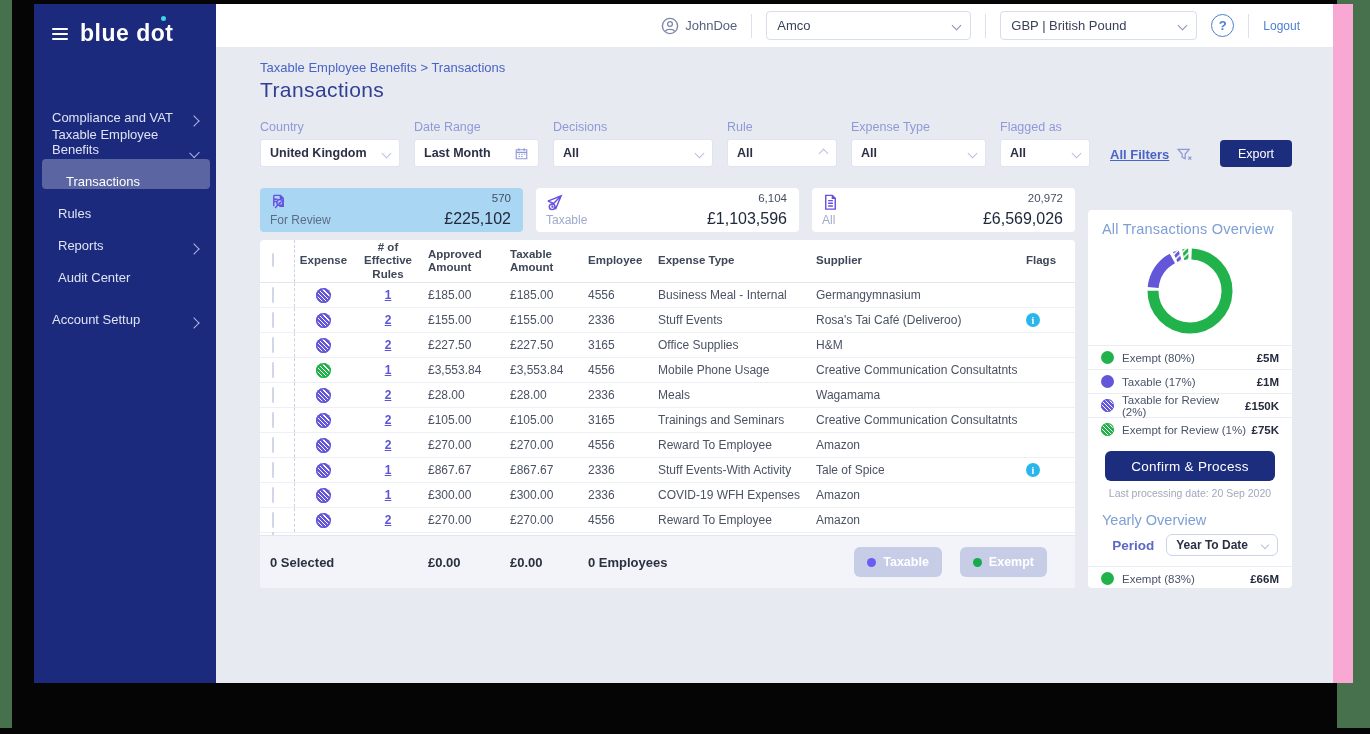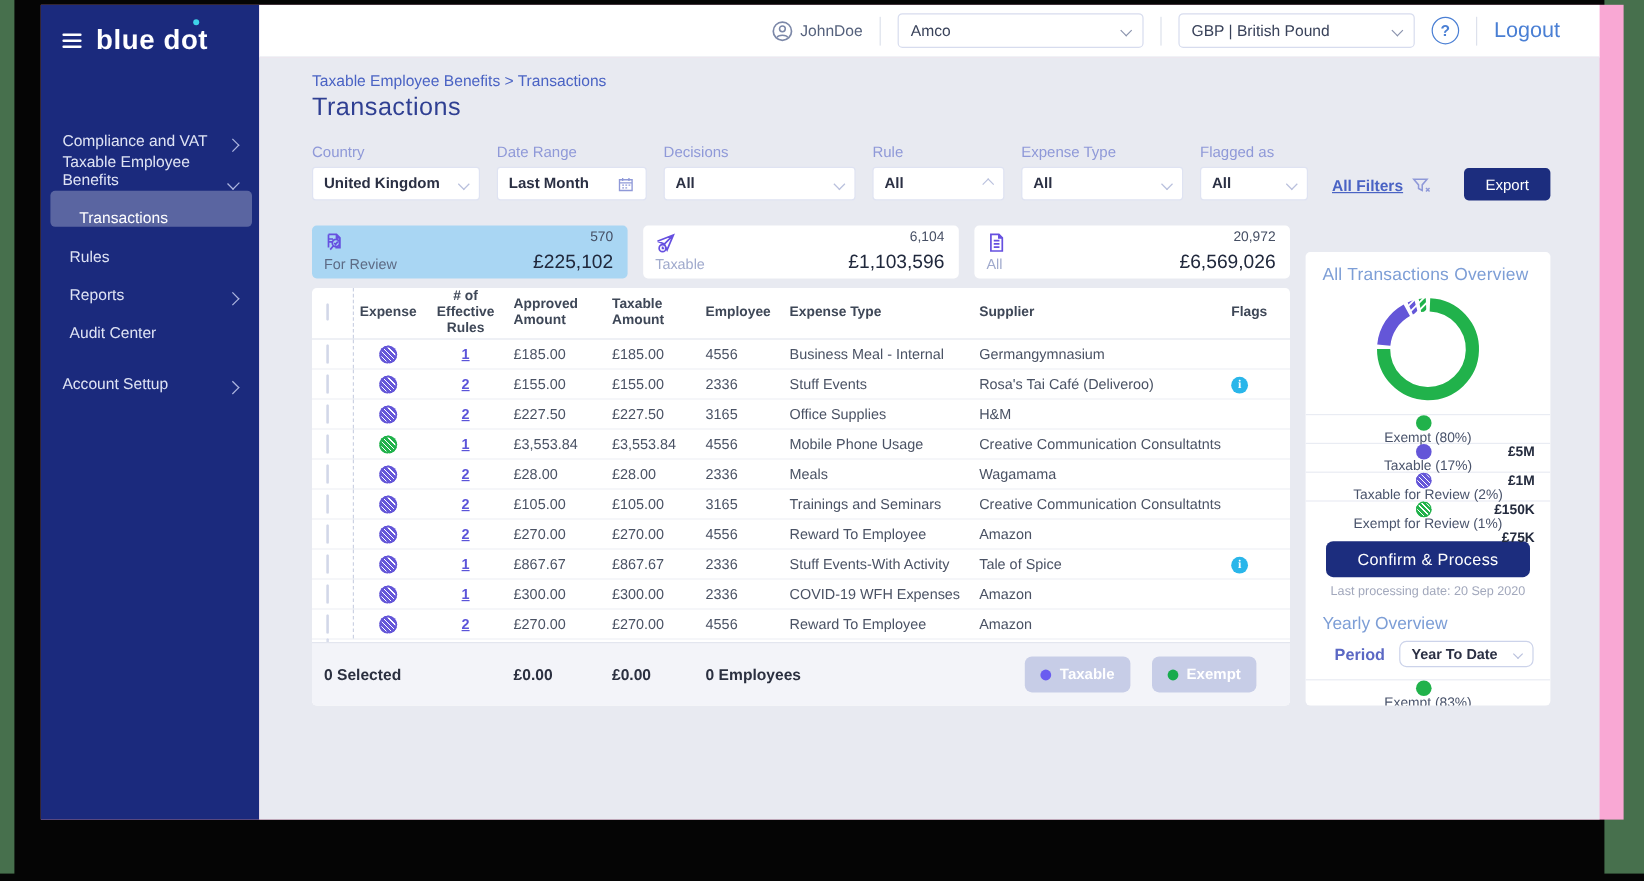--- a/index.html
+++ b/index.html
@@ -32,21 +32,21 @@
   
   .topbar{position:absolute;left:182px;top:0;width:1117px;height:44px;background:#fff;border-bottom:1px solid #e7e9f1;
           display:flex;align-items:center;justify-content:flex-end;gap:14px;padding-right:33px;box-sizing:border-box;}
   .tb-user{display:flex;align-items:center;gap:6px;font-size:13px;color:#55617c;}
   .tb-div{width:1px;height:24px;background:#dde1ec;}
   .tb-select{display:flex;align-items:center;justify-content:space-between;border:1px solid #d7dcee;border-radius:4px;
              height:27px;padding:0 10px;font-size:13px;color:#39425a;cursor:pointer;background:#fff;}
   .tb-select .chev{border-color:#8a93ad;width:6px;height:6px;}
   .help-circle{width:21px;height:21px;border:1.6px solid #4a7fd4;border-radius:50%;color:#4a7fd4;font-size:13px;
                display:flex;align-items:center;justify-content:center;font-weight:bold;cursor:pointer;}
-  .logout{font-size:18px;color:#4a7fd4;cursor:pointer;}
+  .logout{font-size:12px;color:#4a7fd4;cursor:pointer;}
 
   
   .content{position:absolute;left:182px;top:44px;width:1117px;height:680px;background:#e8eaf1;}
   .breadcrumb{position:absolute;left:44px;top:12px;font-size:13px;color:#4a63c4;}
   .page-title{position:absolute;left:44px;top:30px;font-size:21px;color:#2f3f92;letter-spacing:.4px;}
 
   
   .filters{position:absolute;left:44px;top:72px;width:1032px;display:flex;gap:14px;align-items:flex-end;}
   .filter .flabel{font-size:12.5px;color:#8f99d8;margin-bottom:5px;}
   .fbox{display:flex;align-items:center;justify-content:space-between;background:#fff;border:1px solid #dfe3f2;
@@ -90,21 +90,21 @@
   .pill-btn{display:flex;align-items:center;gap:7px;height:30px;padding:0 13px;border:none;border-radius:6px;
             background:#c7cde7;color:#fff;font-size:12.5px;font-weight:bold;font-family:inherit;cursor:pointer;}
   .dot8{width:9px;height:9px;border-radius:50%;}
   .dot8.purple{background:#6a5cf0;}
   .dot8.green{background:#18ab4e;}
 
   
   .rpanel{position:absolute;left:872px;top:162px;width:204px;height:378px;background:#fff;border-radius:4px;overflow:hidden;}
   .rp-title{padding:11px 14px 4px;font-size:14.5px;color:#7d9ed6;letter-spacing:.2px;}
   .donut-wrap{display:flex;justify-content:center;padding:2px 0 6px;}
-  .legend-row{display:flex;align-items:center;height:23px;padding:0 13px;border-top:1px solid #e9ecf3;font-size:11.5px;color:#49536b;flex-direction:column;}
+  .legend-row{display:flex;align-items:center;height:23px;padding:0 13px;border-top:1px solid #e9ecf3;font-size:11.5px;color:#49536b;}
   .legend-row .sw{margin-right:8px;flex:none;}
   .legend-row .lval{margin-left:auto;font-weight:bold;color:#242b3e;font-size:11.5px;}
   .sw{width:13px;height:13px;border-radius:50%;}
   .sw.green{background:#21b24b;}
   .sw.purple{background:#6456d8;}
   .sw.purple-hatch{background:repeating-linear-gradient(45deg,#6456d8 0 2px,#fff 2px 3px);box-shadow:inset 0 0 0 1px #6456d8;}
   .sw.green-hatch{background:repeating-linear-gradient(45deg,#21b24b 0 2px,#fff 2px 3px);box-shadow:inset 0 0 0 1px #21b24b;}
   .confirm-btn{display:block;margin:10px auto 6px;width:170px;height:30px;background:#1c2d7e;color:#fff;border:none;
                border-radius:6px;font-size:13.5px;font-family:inherit;letter-spacing:.3px;cursor:pointer;}
   .last-proc{text-align:center;font-size:10.5px;color:#a2a8bc;}

